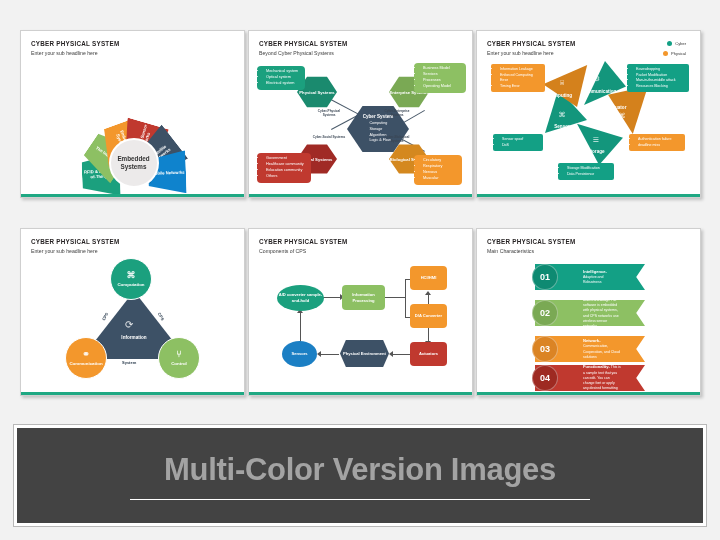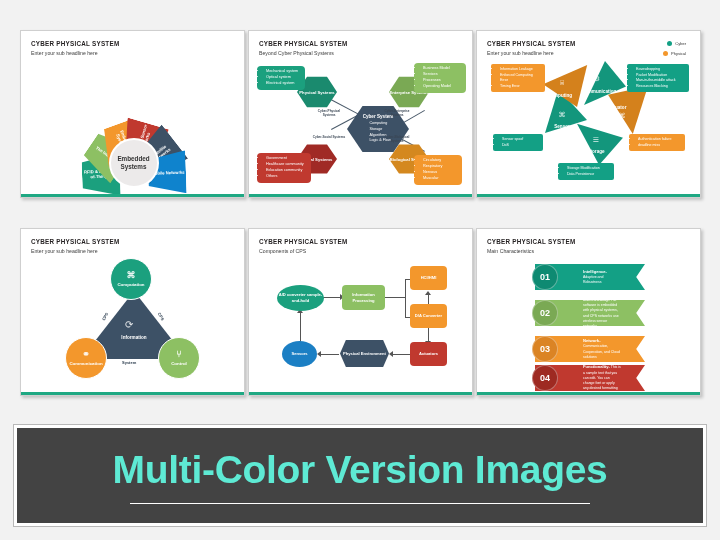--- a/index.html
+++ b/index.html
@@ -171,21 +171,21 @@
   
   .banner {
     position: absolute; left: 14px; top: 425px;
     width: 692px; height: 101px;
     background: #434343; border: 3px solid #ffffff;
     outline: 1px solid #b8b8b8;
     display: flex; flex-direction: column;
     align-items: center; justify-content: center;
   }
   .banner-title {
-    font-size: 39px; font-weight: bold; color: #5eead4;
+    font-size: 31px; font-weight: bold; color: #a3a3a3;
     letter-spacing: -0.3px;
   }
   .banner-rule {
     margin-top: 11px; width: 460px; height: 1px; background: #ffffff;
   }
 </style>
 </head>
 <body>
 
 <div class="page">

